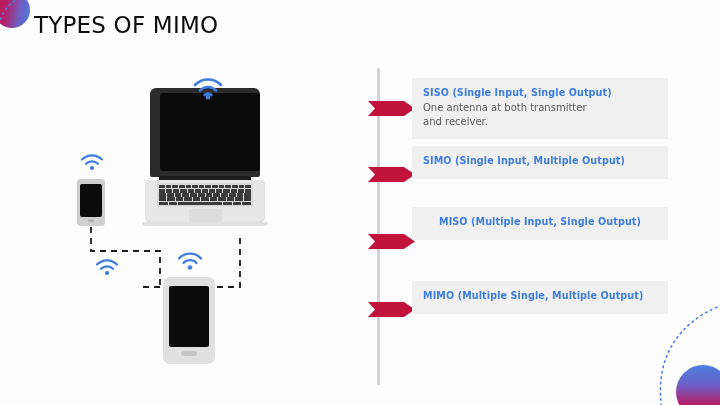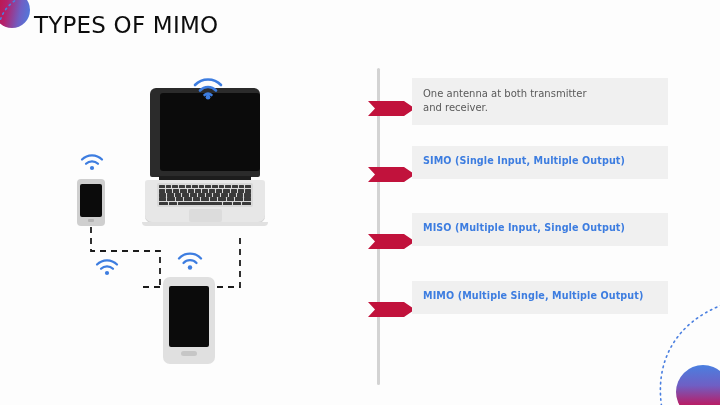--- a/index.html
+++ b/index.html
@@ -122,21 +122,21 @@
   .item p{
     margin:0;font-size:10px;line-height:1.38;
     color:#595959;
     white-space:pre-line;
     font-family:"DejaVu Sans","Liberation Sans",sans-serif;
   }
   .arrow{position:absolute;left:8px;width:48px;height:17px;}
 
   .it0{top:78px;} .ar0{top:100px;}
   .it1{top:146px;} .ar1{top:166px;}
-  .it2{top:213px;} .ar2{top:233px;}
+  .it2{top:207px;text-align:center;} .ar2{top:233px;}
   .it3{top:281px;} .ar3{top:301px;}
 </style>
 </head>
 <body>
 
 <div class="slide">
 
   <div class="deco-circle-tl"></div>
   <svg class="deco-arc-tl" viewBox="0 0 90 50">
     <path d="M2,44 C6,10 40,-2 86,10" fill="none" stroke="#4a7fe0" stroke-width="1.6" stroke-linecap="round" stroke-dasharray="1.5 4"></path>
@@ -289,20 +289,21 @@
   </div>
 
   <div class="timeline">
     <div class="tl-line"></div>
 
     <svg class="arrow ar0" viewBox="0 0 48 17">
       <path d="M0,1 L36,1 L47,8.5 L36,16 L0,16 L7,8.5 Z" fill="#c1123c"></path>
     </svg>
     <div class="item it0">
       <div class="card">
+        <h3>SISO (Single Input, Single Output)</h3>
         <p>One antenna at both transmitter
 and receiver.</p>
       </div>
     </div>
 
     <svg class="arrow ar1" viewBox="0 0 48 17">
       <path d="M0,1 L36,1 L47,8.5 L36,16 L0,16 L7,8.5 Z" fill="#c1123c"></path>
     </svg>
     <div class="item it1">
       <div class="card">

